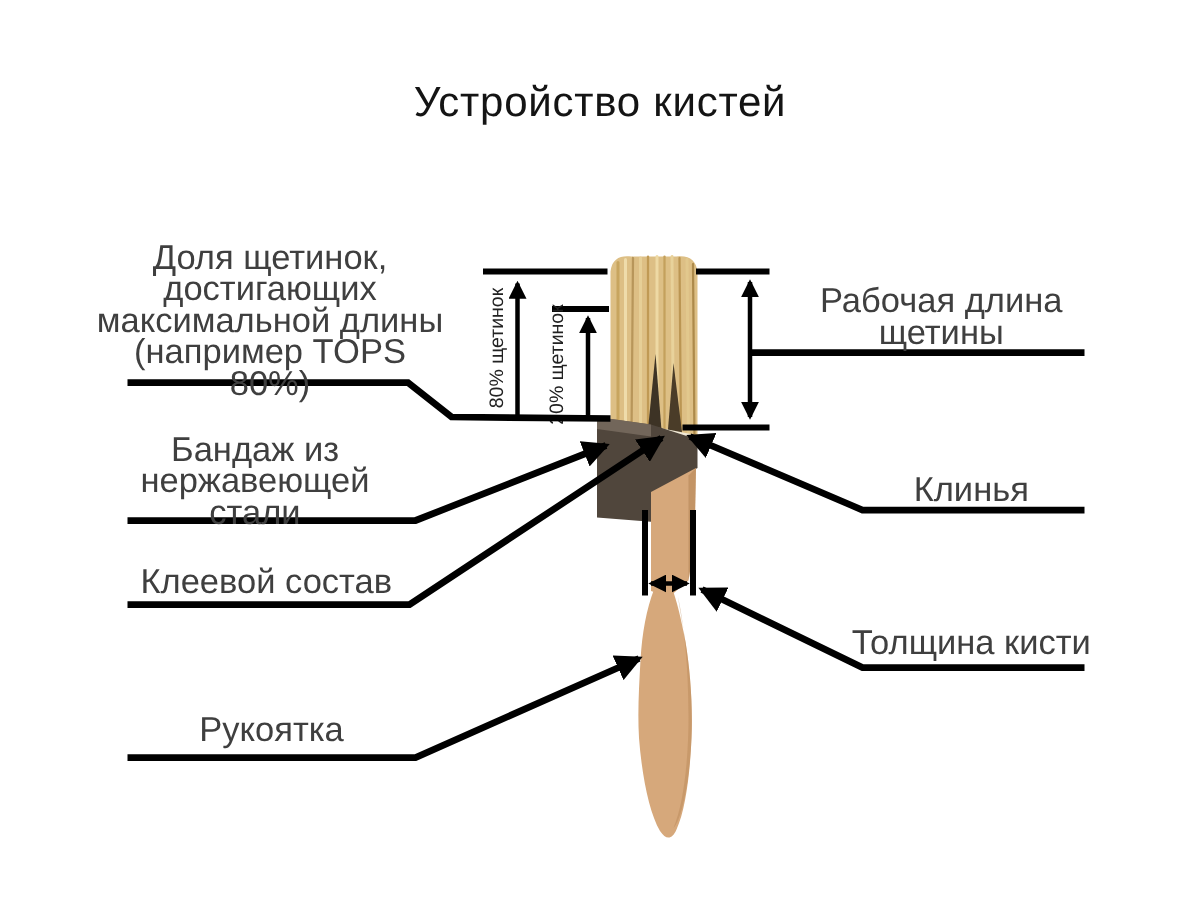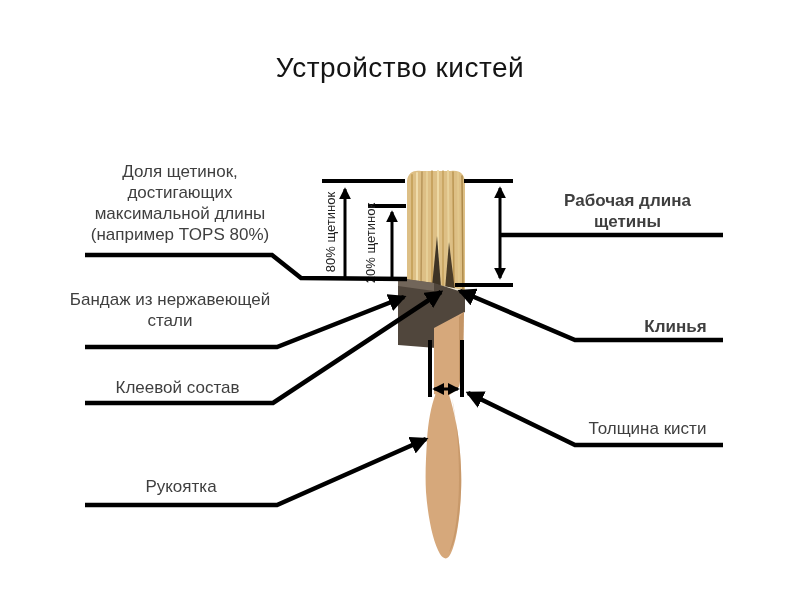--- a/index.html
+++ b/index.html
@@ -6,29 +6,29 @@
   body{
     width:800px;height:600px;background:#ffffff;overflow:hidden;
     font-family:"Liberation Sans",sans-serif;position:relative;
   }
   .stage{position:absolute;left:0;top:0;width:800px;height:600px;}
   .title{
     position:absolute;left:0;top:52px;width:800px;text-align:center;
     font-size:28px;color:#141414;letter-spacing:0.5px;white-space:nowrap;
   }
   .lbl{
-    position:absolute;font-size:17px;line-height:21px;color:#3f3f3f;
+    position:absolute;font-size:23px;line-height:21px;color:#3f3f3f;
     text-align:center;white-space:pre-line;
   }
   .lbl-bristle-share{left:62px;top:161px;width:236px;}
   .lbl-band{left:50px;top:289px;width:240px;}
   .lbl-glue{left:75px;top:377px;width:205px;}
   .lbl-handle{left:76px;top:476px;width:210px;}
-  .lbl-working-length{left:525px;top:190px;width:205px;font-weight:bold;}
-  .lbl-wedges{left:573px;top:316px;width:205px;font-weight:bold;}
+  .lbl-working-length{left:525px;top:190px;width:205px;}
+  .lbl-wedges{left:545px;top:316px;width:205px;}
   .lbl-thickness{left:540px;top:418px;width:215px;}
   svg{position:absolute;left:0;top:0;}
   .conn{fill:none;stroke:#000;stroke-width:4.5;stroke-linejoin:miter;}
   .tick{fill:none;stroke:#000;stroke-width:4;}
   .dim{fill:none;stroke:#000;stroke-width:3;}
   .vtext{font-size:13px;fill:#222;font-family:"Liberation Sans",sans-serif;}
 </style>
 </head>
 <body>
 

